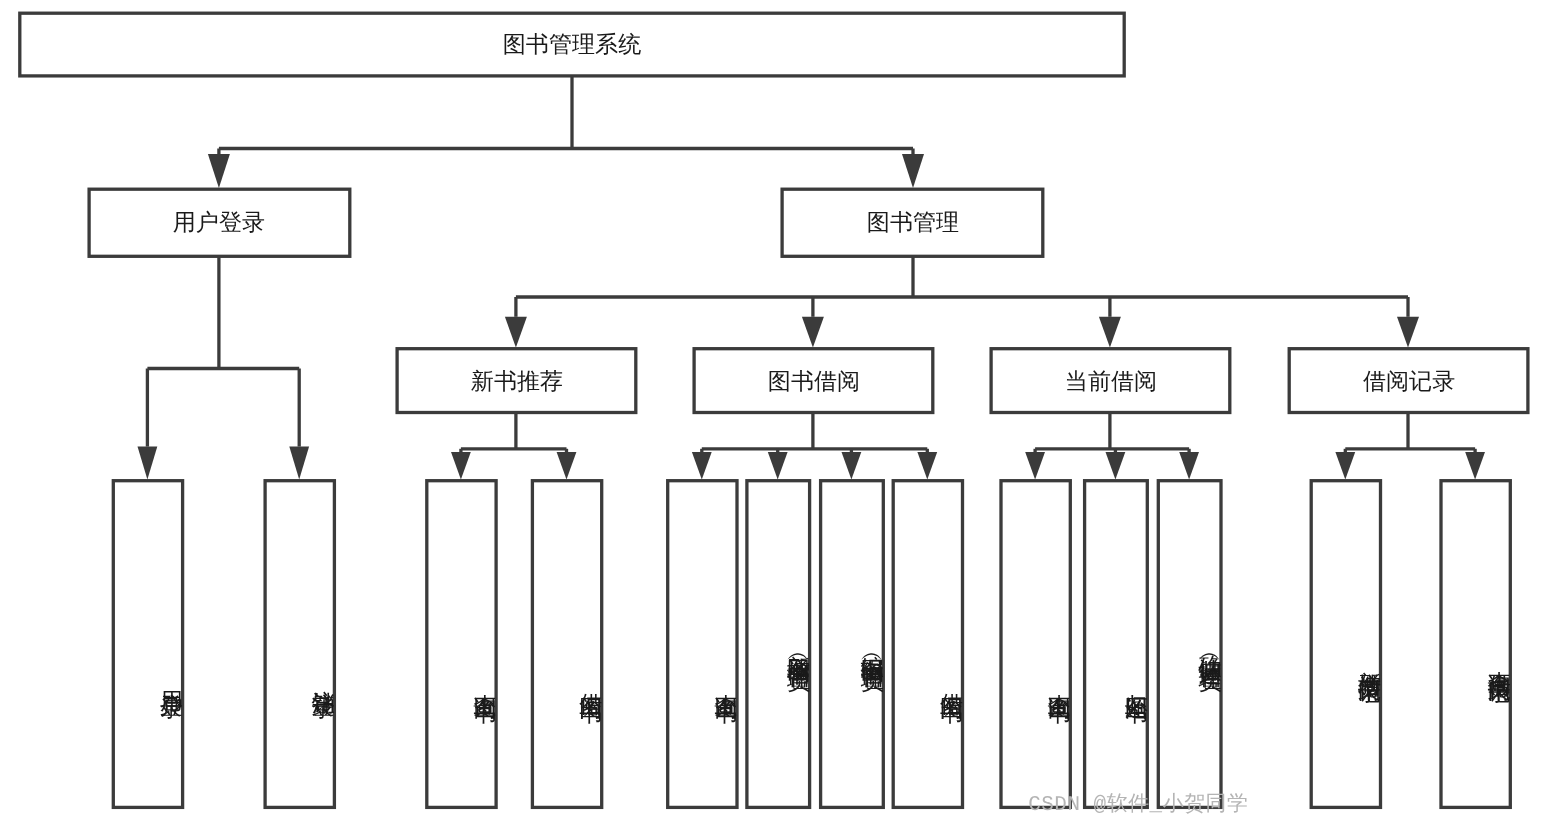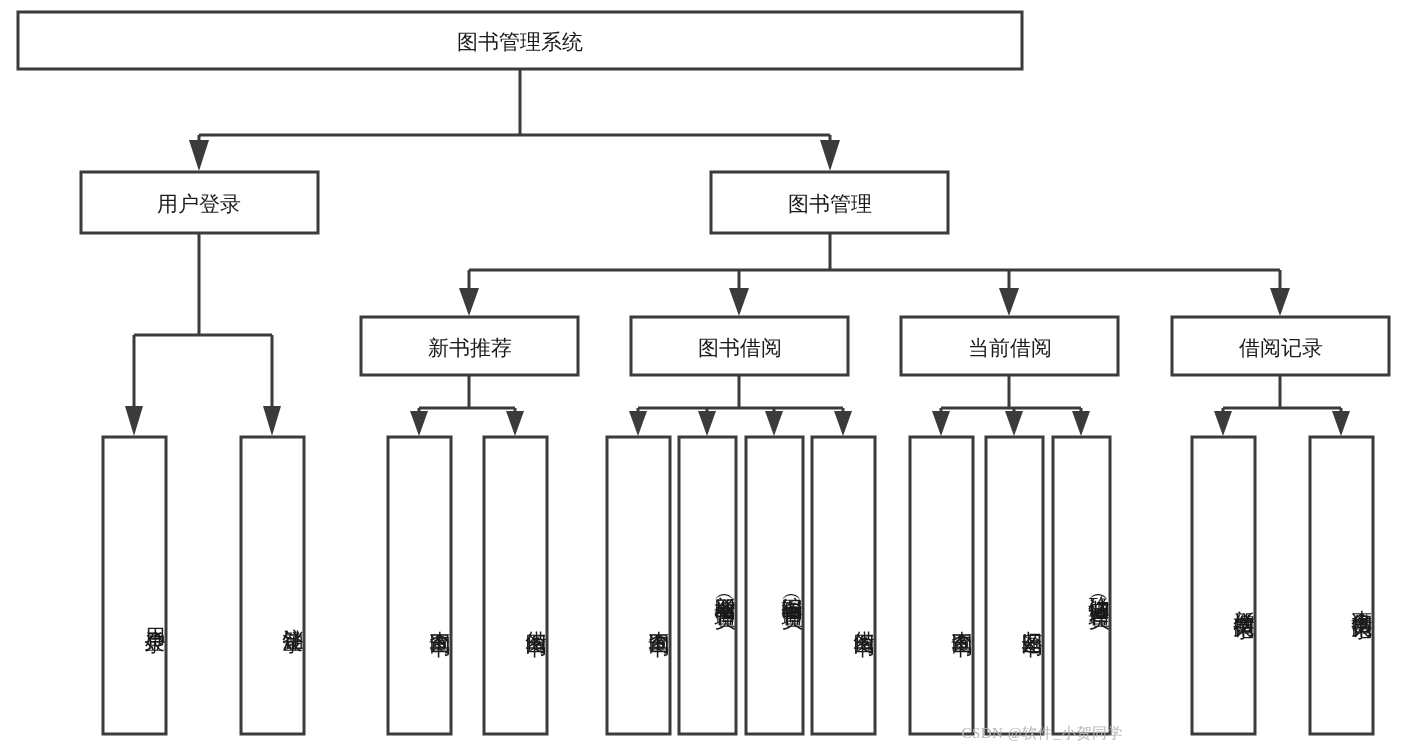--- a/index.html
+++ b/index.html
@@ -60,24 +60,24 @@
     color: #1a1a1a;
     letter-spacing: 2px;
     display: flex;
     align-items: flex-start;
     justify-content: center;
     white-space: nowrap;
     pointer-events: none;
   }
   .watermark {
     position: absolute;
-    right: 20px;
+    right: 8px;
     bottom: 4px;
-    font-family: Liberation Serif, serif;
-    font-size: 15px;
+    font-family: Liberation Mono, monospace;
+    font-size: 19px;
     color: #b4b4b4;
     letter-spacing: 0.5px;
     white-space: nowrap;
   }
 </style>
 </head>
 <body>
 
 <div id="diagram-root">
 

